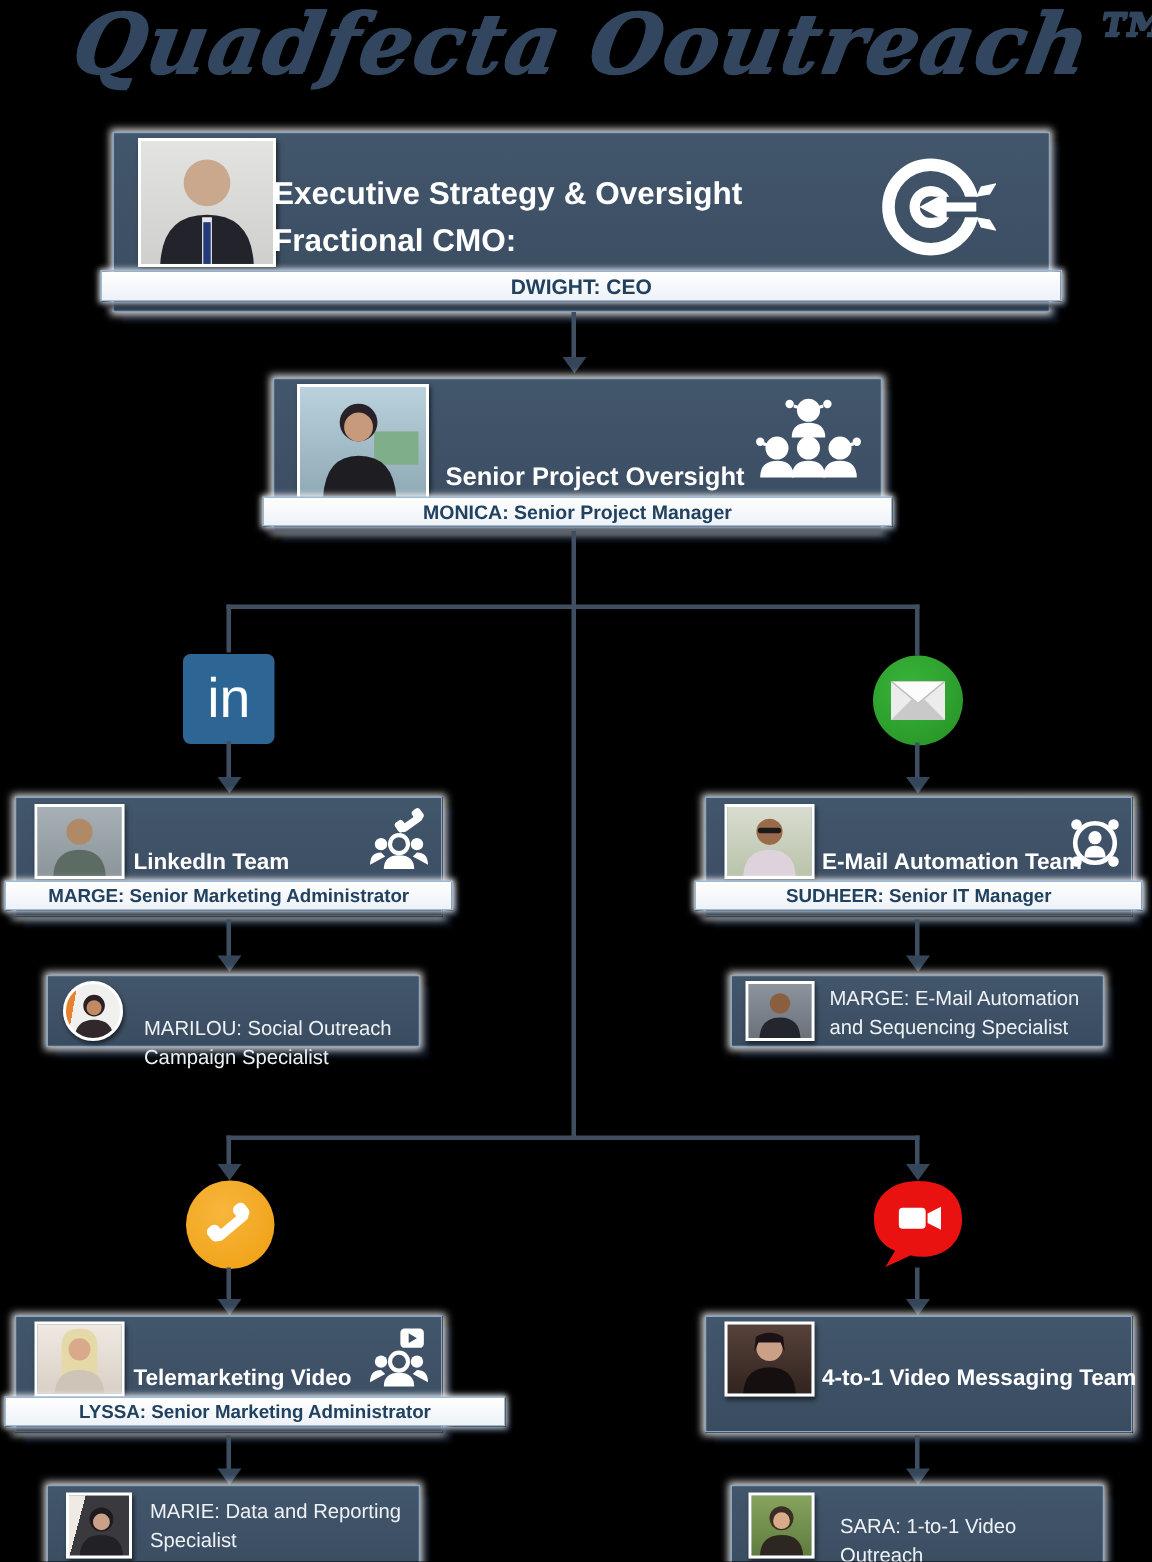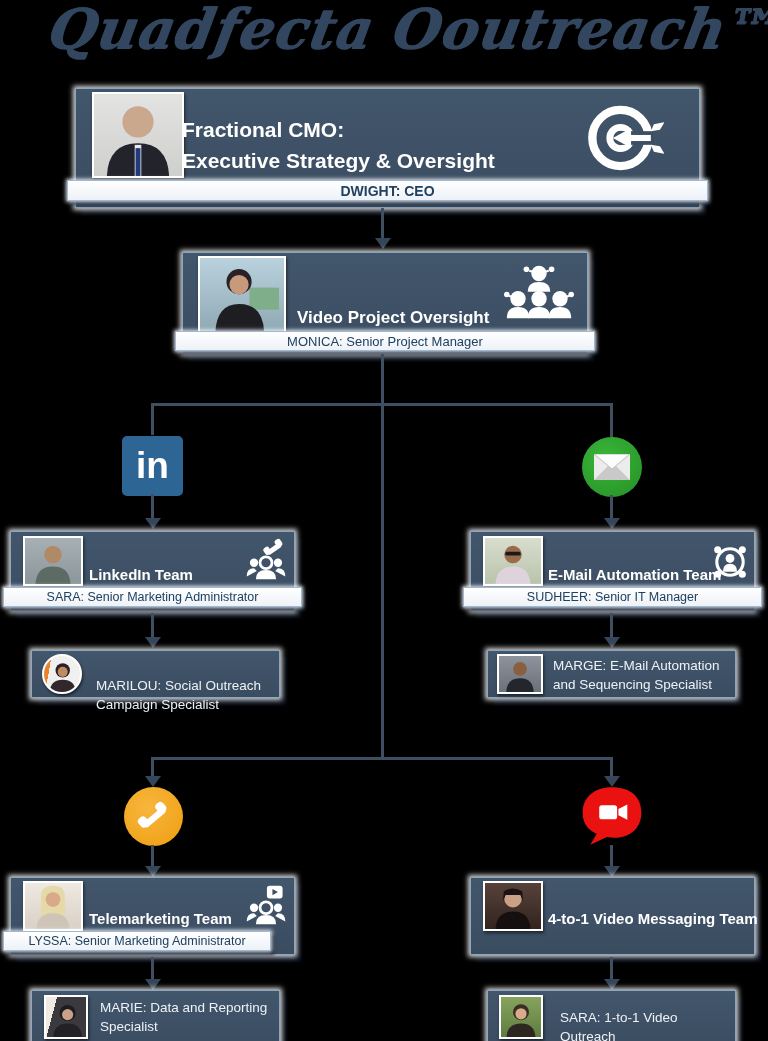--- a/index.html
+++ b/index.html
@@ -14,39 +14,39 @@
            font-size:55px; color:#32475f; transform:skewX(-10deg);
            letter-spacing:1px; white-space:nowrap; text-align:center;
            text-shadow:1px 0 0 #32475f, 0 1px 0 #32475f; }
 
   
   .darkcard { background:linear-gradient(#42566c,#3a4c60); border:1px solid #8aa6c0;
               box-shadow:0 0 5px 2px rgba(255,255,255,.85), 6px 7px 3px rgba(8,16,28,.95); }
   .namebar { background:linear-gradient(#ffffff,#edf2f8); border:1px solid #9db9d6;
              box-shadow:0 0 4px 1px rgba(255,255,255,.9), 3px 4px 3px rgba(10,20,35,.8);
              display:flex; align-items:center; justify-content:center;
-             color:#21415f; white-space:nowrap; overflow:hidden; }
+             color:#21415f; white-space:nowrap; overflow:hidden;font-weight:bold; }
   .rolebig   { color:#fff; font-weight:bold; font-size:21px; line-height:31px; }
   .rolemid   { color:#fff; font-weight:bold; font-size:17px; white-space:nowrap; }
   .teamlabel { color:#fff; font-weight:bold; font-size:15px; white-space:nowrap; }
   .spectext  { color:#eef2f6; font-size:13.5px; line-height:19px; }
 
   
   .photo { border:2px solid #fff; box-shadow:1px 2px 3px rgba(0,0,0,.55); overflow:hidden; }
   .photo svg { width:100%; height:100%; display:block; }
   .photo.round { border-radius:50%; }
 
   
   .cline { background:#3f4f61; }
   .ah { width:0; height:0; border-left:8px solid transparent; border-right:8px solid transparent;
         border-top:11px solid #36465a; }
 
   
   .li-badge { background:#2d6695; border-radius:5px; display:flex; align-items:center;
-              justify-content:center; color:#fff; font-weight:bold; font-size:37px;
+              justify-content:center; color:#fff; font-weight:normal; font-size:37px;
               font-family:"Liberation Sans", sans-serif; padding-bottom:0; }
   .circle-badge { border-radius:50%; display:flex; align-items:center; justify-content:center; }
   .cardicon svg { width:100%; height:100%; display:block; }
 </style>
 </head>
 <body>
 
 <div id="stage">
 
   <div class="abs title">Quadfecta Ooutreach™ Team</div>
@@ -54,22 +54,22 @@
   <div class="abs darkcard" style="left:75px; top:88px; width:625px; height:120px;"></div>
   <div class="abs photo" style="left:92px; top:92px; width:92px; height:86px; background:linear-gradient(#e3e3e1,#cfcfcd);">
     <svg viewBox="0 0 100 100">
         <circle cx="50" cy="34" r="19" fill="#caa88e"></circle>
         <path d="M12 100 Q14 60 50 60 Q86 60 88 100 Z" fill="#23232c"></path>
         <rect x="46" y="62" width="8" height="38" fill="#e8e8ec"></rect>
         <rect x="47" y="66" width="6" height="34" fill="#233a7a"></rect>
       </svg>
   </div>
   <div class="abs rolebig" style="left:182px; top:114px;">
+    <div>Executive Strategy &amp; Oversight</div>
     <div>Fractional CMO:</div>
-    <div>Executive Strategy &amp; Oversight</div>
   </div>
   <div class="abs cardicon" style="left:586px; top:100px; width:78px; height:76px;">
     <svg viewBox="0 0 100 100">
       <circle cx="44" cy="50" r="37" fill="none" stroke="#fff" stroke-width="11"></circle>
       <circle cx="44" cy="50" r="14" fill="none" stroke="#fff" stroke-width="9"></circle>
       <rect x="44" y="41" width="44" height="18" fill="#3c4f63"></rect>
       <rect x="52" y="46" width="32" height="8" fill="#fff"></rect>
       <polygon points="34,50 58,37 58,63" fill="#fff"></polygon>
       <polygon points="88,32 102,29 96,39 84,41" fill="#fff"></polygon>
       <polygon points="88,68 102,71 96,61 84,59" fill="#fff"></polygon>
@@ -84,21 +84,21 @@
 
   <div class="abs darkcard" style="left:182px; top:252px; width:406px; height:102px;"></div>
   <div class="abs photo" style="left:198px; top:256px; width:88px; height:78px; background:linear-gradient(#b9d2de,#8fa9b4);">
     <svg viewBox="0 0 100 100">
         <rect x="60" y="40" width="40" height="30" fill="#7fae8b"></rect>
         <circle cx="46" cy="32" r="17" fill="#2a2128"></circle>
         <circle cx="46" cy="36" r="13" fill="#c69a7b"></circle>
         <path d="M14 100 Q16 62 46 62 Q78 62 80 100 Z" fill="#1d1d22"></path>
       </svg>
   </div>
-  <div class="abs rolemid" style="left:297px; top:308px;">Video Project Oversight</div>
+  <div class="abs rolemid" style="left:297px; top:308px;">Senior Project Oversight</div>
   <div class="abs cardicon" style="left:497px; top:258px; width:84px; height:66px;">
     <svg viewBox="0 0 120 90" fill="#fff">
       <g>
           <circle cx="60" cy="20" r="11"></circle>
           <path d="M44 46 Q44 32 60 32 Q76 32 76 46 Z"></path>
           <circle cx="42" cy="14" r="4"></circle>
           <circle cx="78" cy="14" r="4"></circle>
           <line x1="46" y1="16" x2="56" y2="19" stroke="#fff" stroke-width="3"></line>
           <line x1="74" y1="16" x2="64" y2="19" stroke="#fff" stroke-width="3"></line>
         </g>
@@ -162,21 +162,21 @@
         </g>
       <circle cx="50" cy="56" r="13" fill="none" stroke="#fff" stroke-width="6"></circle>
       <path d="M28 92 Q28 72 50 72 Q72 72 72 92 Z"></path>
       <circle cx="24" cy="56" r="9"></circle>
         <path d="M8 86 Q8 68 24 68 L30 74 Z"></path>
       <circle cx="76" cy="56" r="9"></circle>
         <path d="M92 86 Q92 68 76 68 L70 74 Z"></path>
     </svg>
   </div>
   <div class="abs namebar" style="left:3px; top:587px; width:299px; height:20px; font-size:12.5px;">
-      <span>SARA: Senior Marketing Administrator</span>
+      <span>MARGE: Senior Marketing Administrator</span>
     </div>
 
   <div class="abs darkcard" style="left:470px; top:531px; width:285px; height:80px;"></div>
   <div class="abs photo" style="left:483px; top:536px; width:60px; height:50px; background:linear-gradient(#d9ddcf,#b9c3ab);">
     <svg viewBox="0 0 100 100">
         <circle cx="50" cy="36" r="19" fill="#9a6b4a"></circle>
         <rect x="33" y="30" width="34" height="8" rx="4" fill="#1a1a1a"></rect>
         <path d="M12 100 Q14 62 50 62 Q86 62 88 100 Z" fill="#ded3dd"></path>
       </svg>
   </div>
@@ -249,34 +249,34 @@
   <div class="abs ah" style="left:604px; top:866px;"></div>
 
   <div class="abs darkcard" style="left:10px; top:877px; width:285px; height:78px;"></div>
   <div class="abs photo" style="left:23px; top:881px; width:60px; height:50px; background:linear-gradient(#efe9e2,#d9d0c6);">
     <svg viewBox="0 0 100 100">
         <path d="M24 30 Q24 6 50 6 Q76 6 76 30 L76 72 L24 72 Z" fill="#e6d9a8"></path>
         <circle cx="50" cy="36" r="16" fill="#d8a98a"></circle>
         <path d="M14 100 Q16 66 50 66 Q84 66 86 100 Z" fill="#cfc4b8"></path>
       </svg>
   </div>
-  <div class="abs teamlabel" style="left:89px; top:910px;">Telemarketing Team</div>
+  <div class="abs teamlabel" style="left:89px; top:910px;">Telemarketing Video</div>
   <div class="abs cardicon" style="left:243px; top:882px; width:46px; height:46px;">
     <svg viewBox="0 0 100 100" fill="#fff">
       <rect x="52" y="8" width="34" height="28" rx="6"></rect>
       <polygon points="64,15 76,22 64,29" fill="#3c4f63"></polygon>
       <circle cx="50" cy="56" r="13" fill="none" stroke="#fff" stroke-width="6"></circle>
       <path d="M28 92 Q28 72 50 72 Q72 72 72 92 Z"></path>
       <circle cx="24" cy="56" r="9"></circle>
         <path d="M8 86 Q8 68 24 68 L30 74 Z"></path>
       <circle cx="76" cy="56" r="9"></circle>
         <path d="M92 86 Q92 68 76 68 L70 74 Z"></path>
     </svg>
   </div>
-  <div class="abs namebar" style="left:3px; top:931px; width:268px; height:20px; font-size:12.5px;">
+  <div class="abs namebar" style="left:3px; top:931px; width:334px; height:20px; font-size:12.5px;">
       <span>LYSSA: Senior Marketing Administrator</span>
     </div>
 
   <div class="abs darkcard" style="left:470px; top:877px; width:285px; height:78px;"></div>
   <div class="abs photo" style="left:483px; top:881px; width:60px; height:50px; background:linear-gradient(#57423a,#32241f);">
     <svg viewBox="0 0 100 100">
         <circle cx="50" cy="34" r="19" fill="#caa086"></circle>
         <path d="M30 18 Q50 6 70 18 L72 40 L66 26 L34 26 L28 40 Z" fill="#1c1216"></path>
         <path d="M12 100 Q14 62 50 62 Q86 62 88 100 Z" fill="#15100f"></path>
       </svg>

